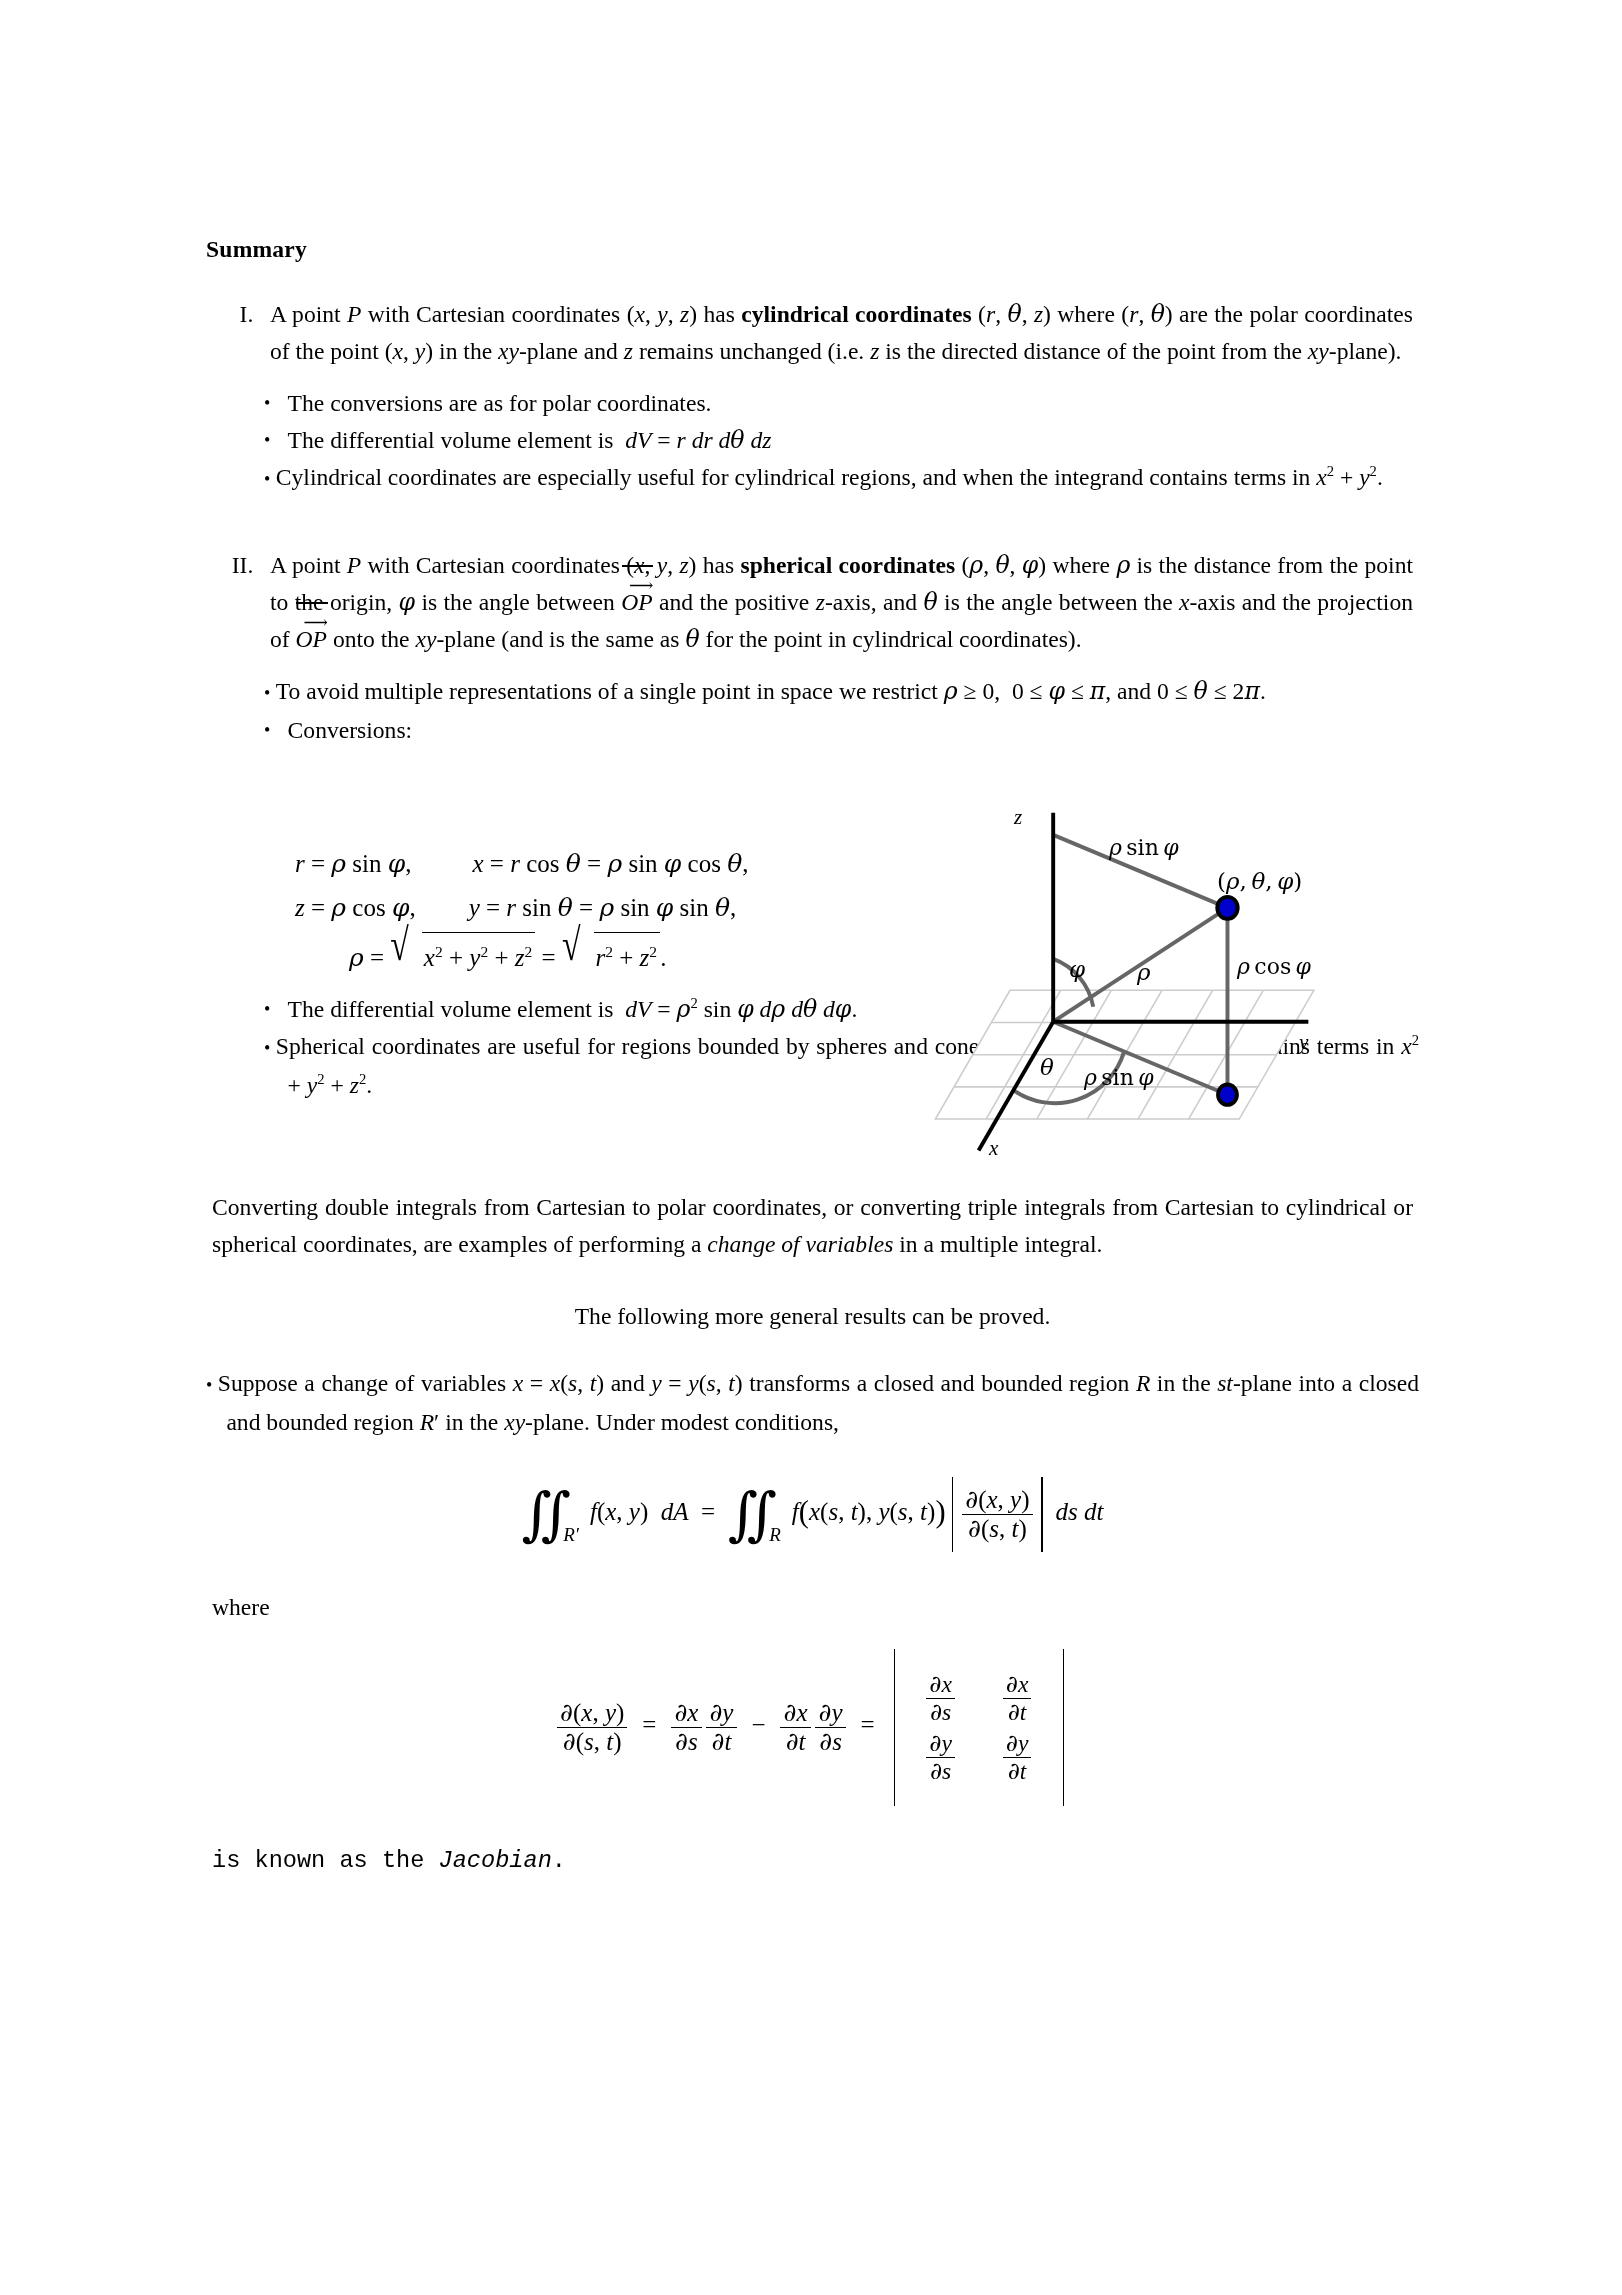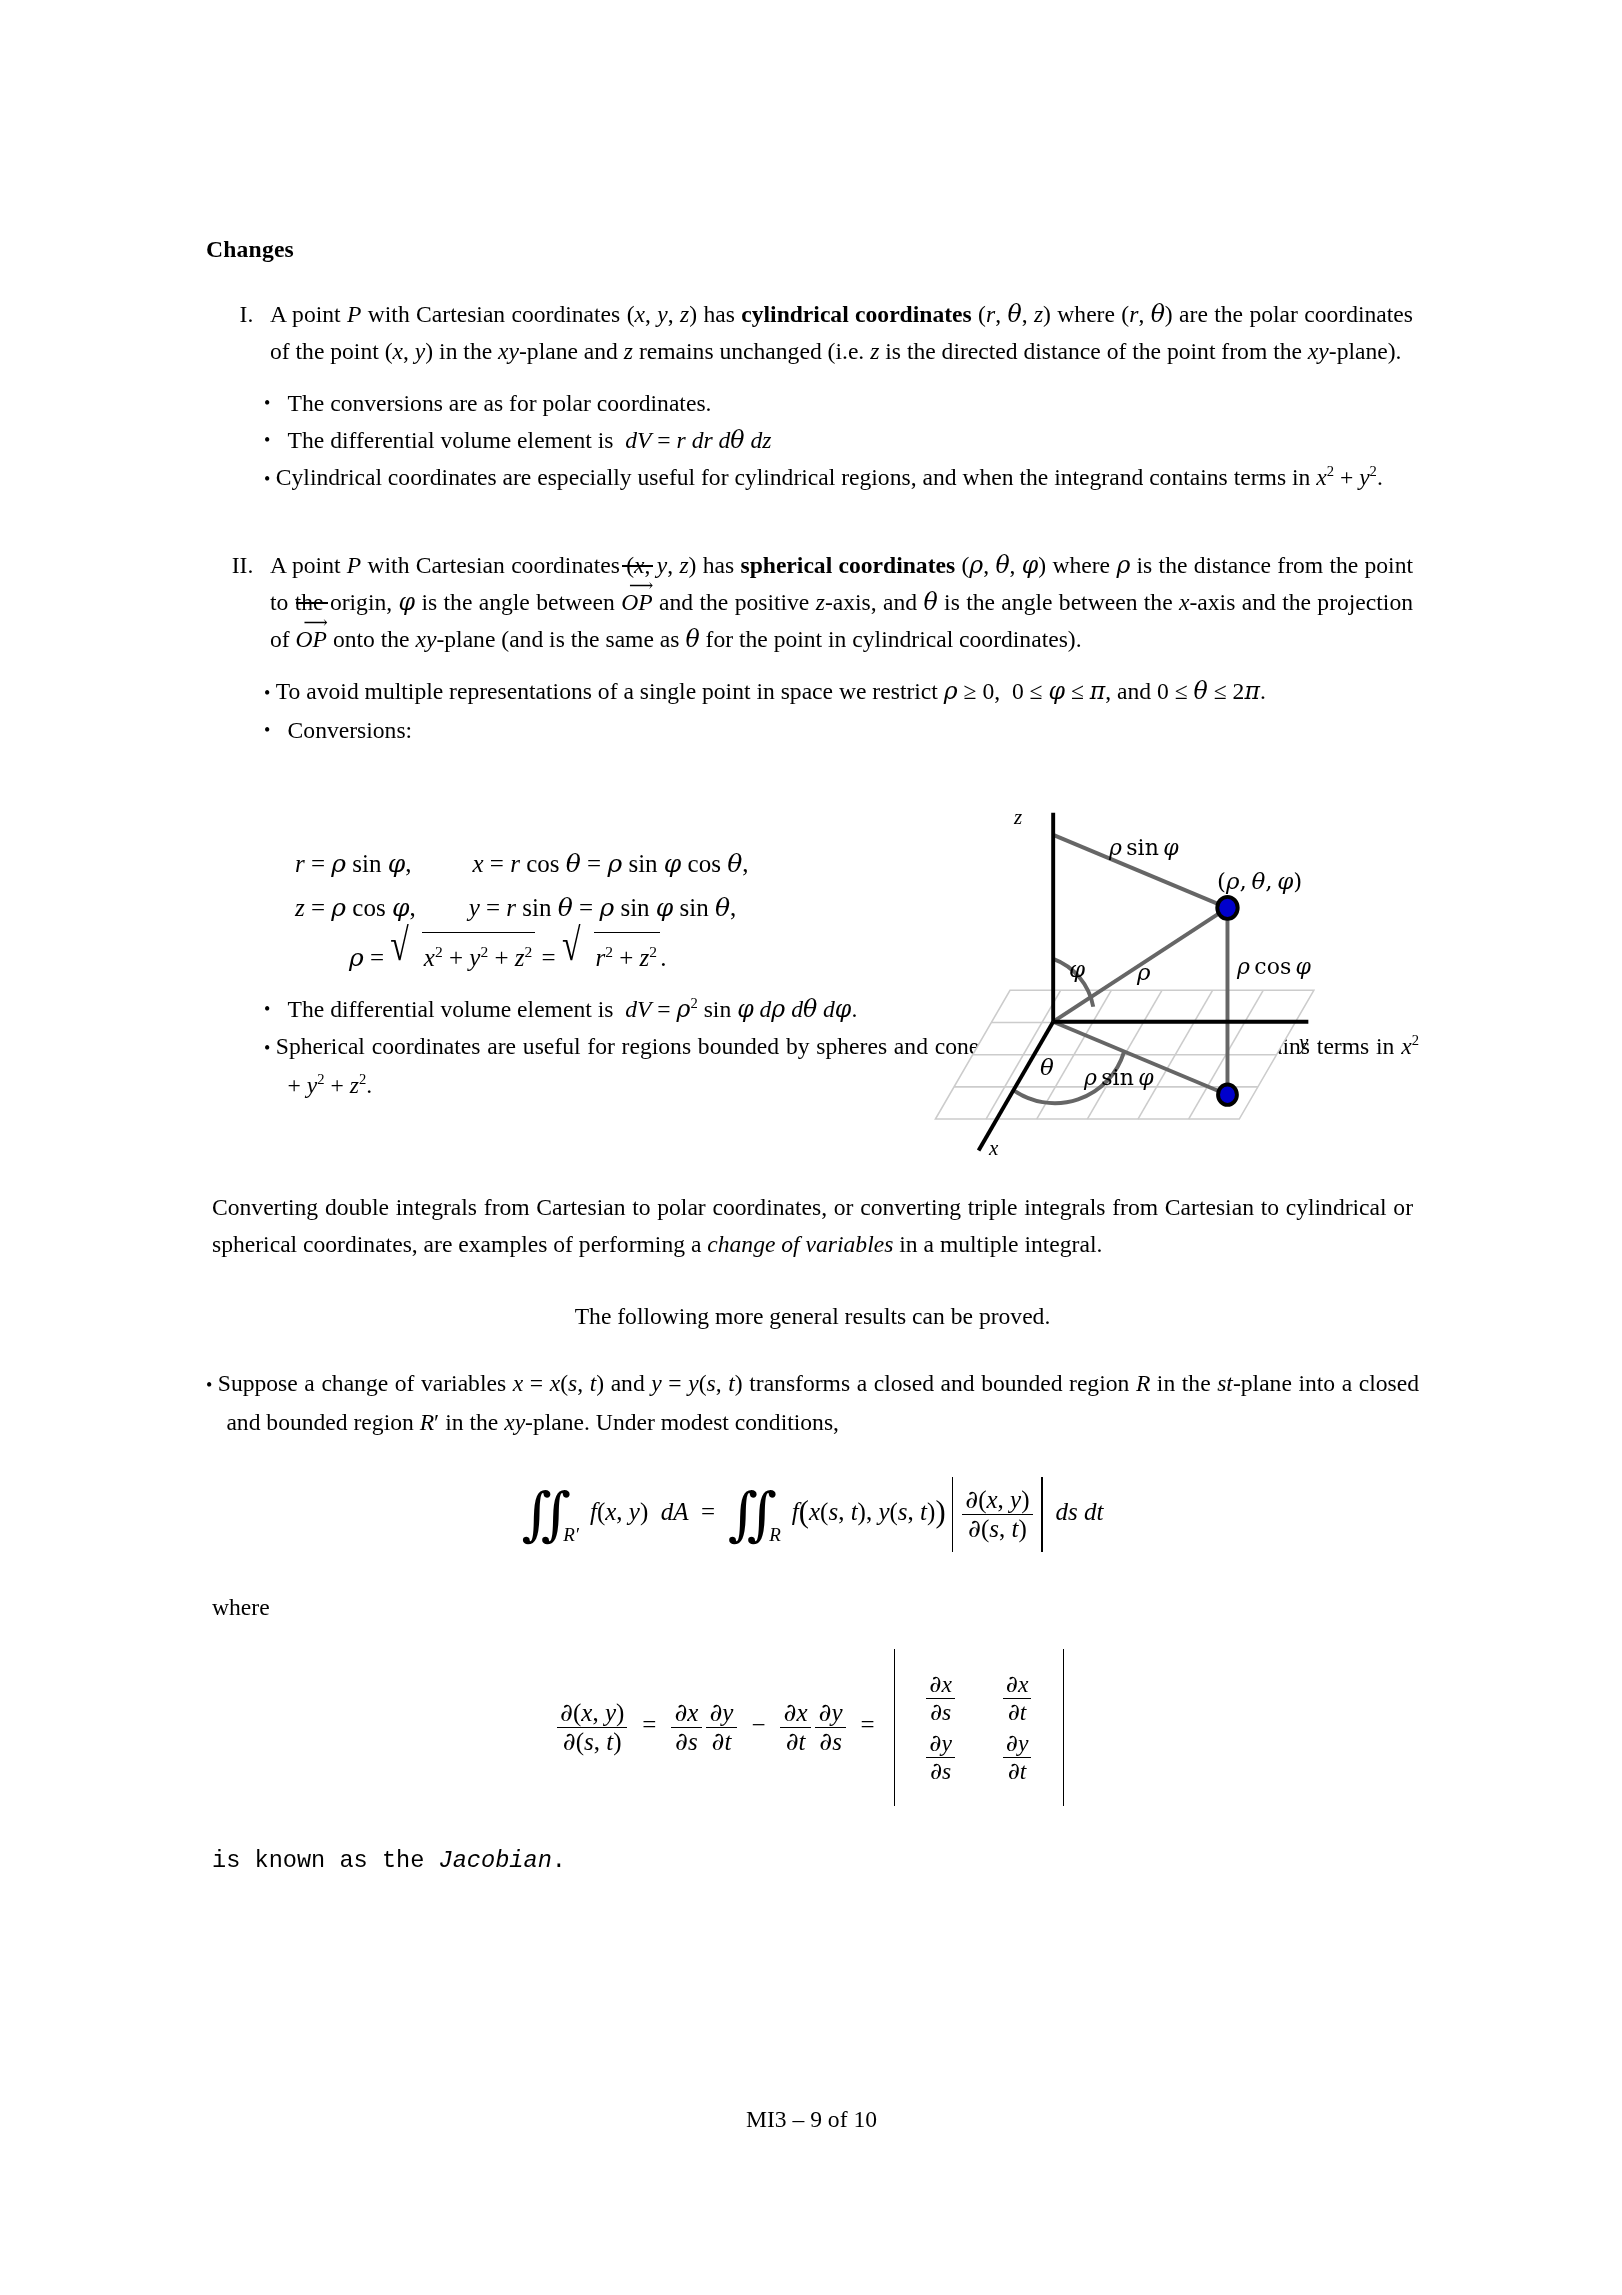--- a/index.html
+++ b/index.html
@@ -200,21 +200,21 @@
   }
   .figure svg { display: block; }
 </style>
 </head>
 <body>
 
 <div class="page">
 
   <div class="content">
 
-    <div class="h-sec">Changes</div>
+    <div class="h-sec">Summary</div>
 
     <div class="enum-item">
       <span class="enum-mark">I.</span>
       <div class="enum-body">
         <p class="para">A point <span class="m">P</span> with Cartesian coordinates <span class="mr">(</span><span class="m">x</span><span class="mr">,&nbsp;</span><span class="m">y</span><span class="mr">,&nbsp;</span><span class="m">z</span><span class="mr">)</span> has <span class="bf">cylindrical coordinates</span> <span class="mr">(</span><span class="m">r</span><span class="mr">,&nbsp;</span><span class="gk">θ</span><span class="mr">,&nbsp;</span><span class="m">z</span><span class="mr">)</span> where <span class="mr">(</span><span class="m">r</span><span class="mr">,&nbsp;</span><span class="gk">θ</span><span class="mr">)</span> are the polar coordinates of the point <span class="mr">(</span><span class="m">x</span><span class="mr">,&nbsp;</span><span class="m">y</span><span class="mr">)</span> in the <span class="m">xy</span>-plane and <span class="m">z</span> remains unchanged (i.e. <span class="m">z</span> is the directed distance of the point from the <span class="m">xy</span>-plane).</p>
 
         <div class="gap-sm"></div>
 
         <div class="bul">
           <span class="dot">•</span><span>The conversions are as for polar coordinates.</span>
@@ -369,16 +369,15 @@
     <div style="position:absolute;left:292px;top:63px;font-size:23px;font-family:'DejaVu Serif',serif;"><span style="font-style:normal;">(</span><span style="font-style:italic;">ρ</span><span style="font-style:normal;">, </span><span style="font-style:italic;">θ</span><span style="font-style:normal;">, </span><span style="font-style:italic;">φ</span><span style="font-style:normal;">)</span></div>
     <div style="position:absolute;left:144px;top:151px;font-size:23px;font-style:italic;font-family:'DejaVu Serif',serif;">φ</div>
     <div style="position:absolute;left:212px;top:154px;font-size:23px;font-style:italic;font-family:'DejaVu Serif',serif;">ρ</div>
     <div style="position:absolute;left:312px;top:149px;font-size:22px;font-family:'DejaVu Serif',serif;"><span style="font-style:italic;">ρ</span><span style="font-style:normal;"> cos </span><span style="font-style:italic;">φ</span></div>
     <div style="position:absolute;left:374px;top:225px;font-size:21px;font-style:italic;font-family:'Liberation Serif',serif;">y</div>
     <div style="position:absolute;left:115px;top:249px;font-size:23px;font-style:italic;font-family:'DejaVu Serif',serif;">θ</div>
     <div style="position:absolute;left:159px;top:260px;font-size:22px;font-family:'DejaVu Serif',serif;"><span style="font-style:italic;">ρ</span><span style="font-style:normal;"> sin </span><span style="font-style:italic;">φ</span></div>
     <div style="position:absolute;left:64px;top:331px;font-size:21px;font-style:italic;font-family:'Liberation Serif',serif;">x</div>
   </div>
 
-  <div class="footer">MI3 – 9 of 10</div>
 
 </div>
 
 
 </body></html>

